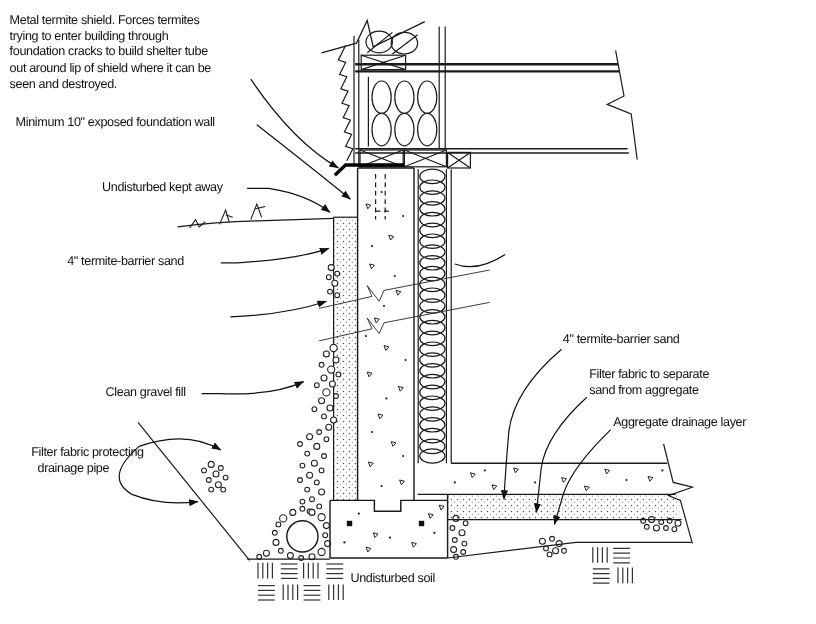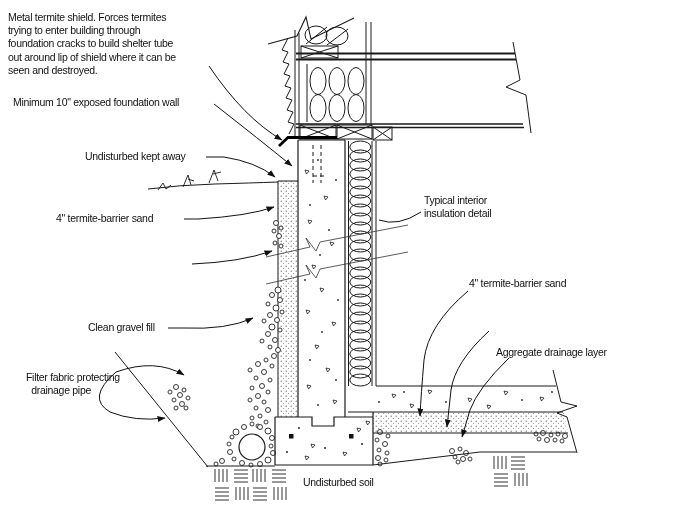--- a/index.html
+++ b/index.html
@@ -357,19 +357,19 @@
 trying to enter building through
 foundation cracks to build shelter tube
 out around lip of shield where it can be
 seen and destroyed.</div>
 <div class="lbl" style="left:13px;top:96px">Minimum 10" exposed foundation wall</div>
 <div class="lbl" style="left:85px;top:150px">Undisturbed kept away</div>
 <div class="lbl" style="left:56px;top:212px">4" termite-barrier sand</div>
 <div class="lbl" style="left:88px;top:321px">Clean gravel fill</div>
 <div class="lbl" style="left:26px;top:371px">Filter fabric protecting
   drainage pipe</div>
-<div class="lbl" style="left:424px;top:194px">Typical interior
-insulation detail</div>
 <div class="lbl" style="left:469px;top:277px">4" termite-barrier sand</div>
-<div class="lbl" style="left:496px;top:346px">Aggregate drainage layer</div>
-<div class="lbl" style="left:303px;top:476px">Undisturbed soil</div>
+<div class="lbl" style="left:491px;top:306px">Filter fabric to separate
+sand from aggregate</div>
+<div class="lbl" style="left:511px;top:346px">Aggregate drainage layer</div>
+<div class="lbl" style="left:292px;top:476px">Undisturbed soil</div>
 
 </div>
 
 </body></html>

